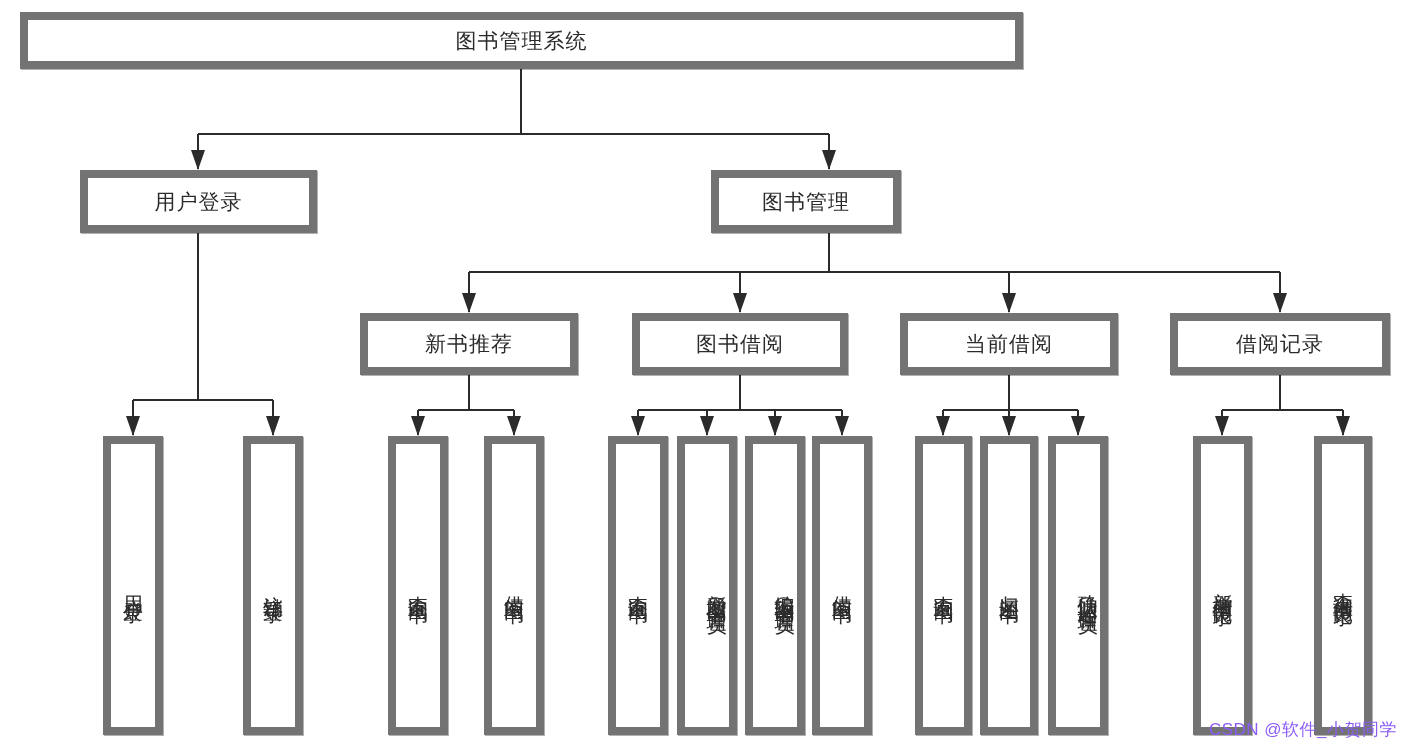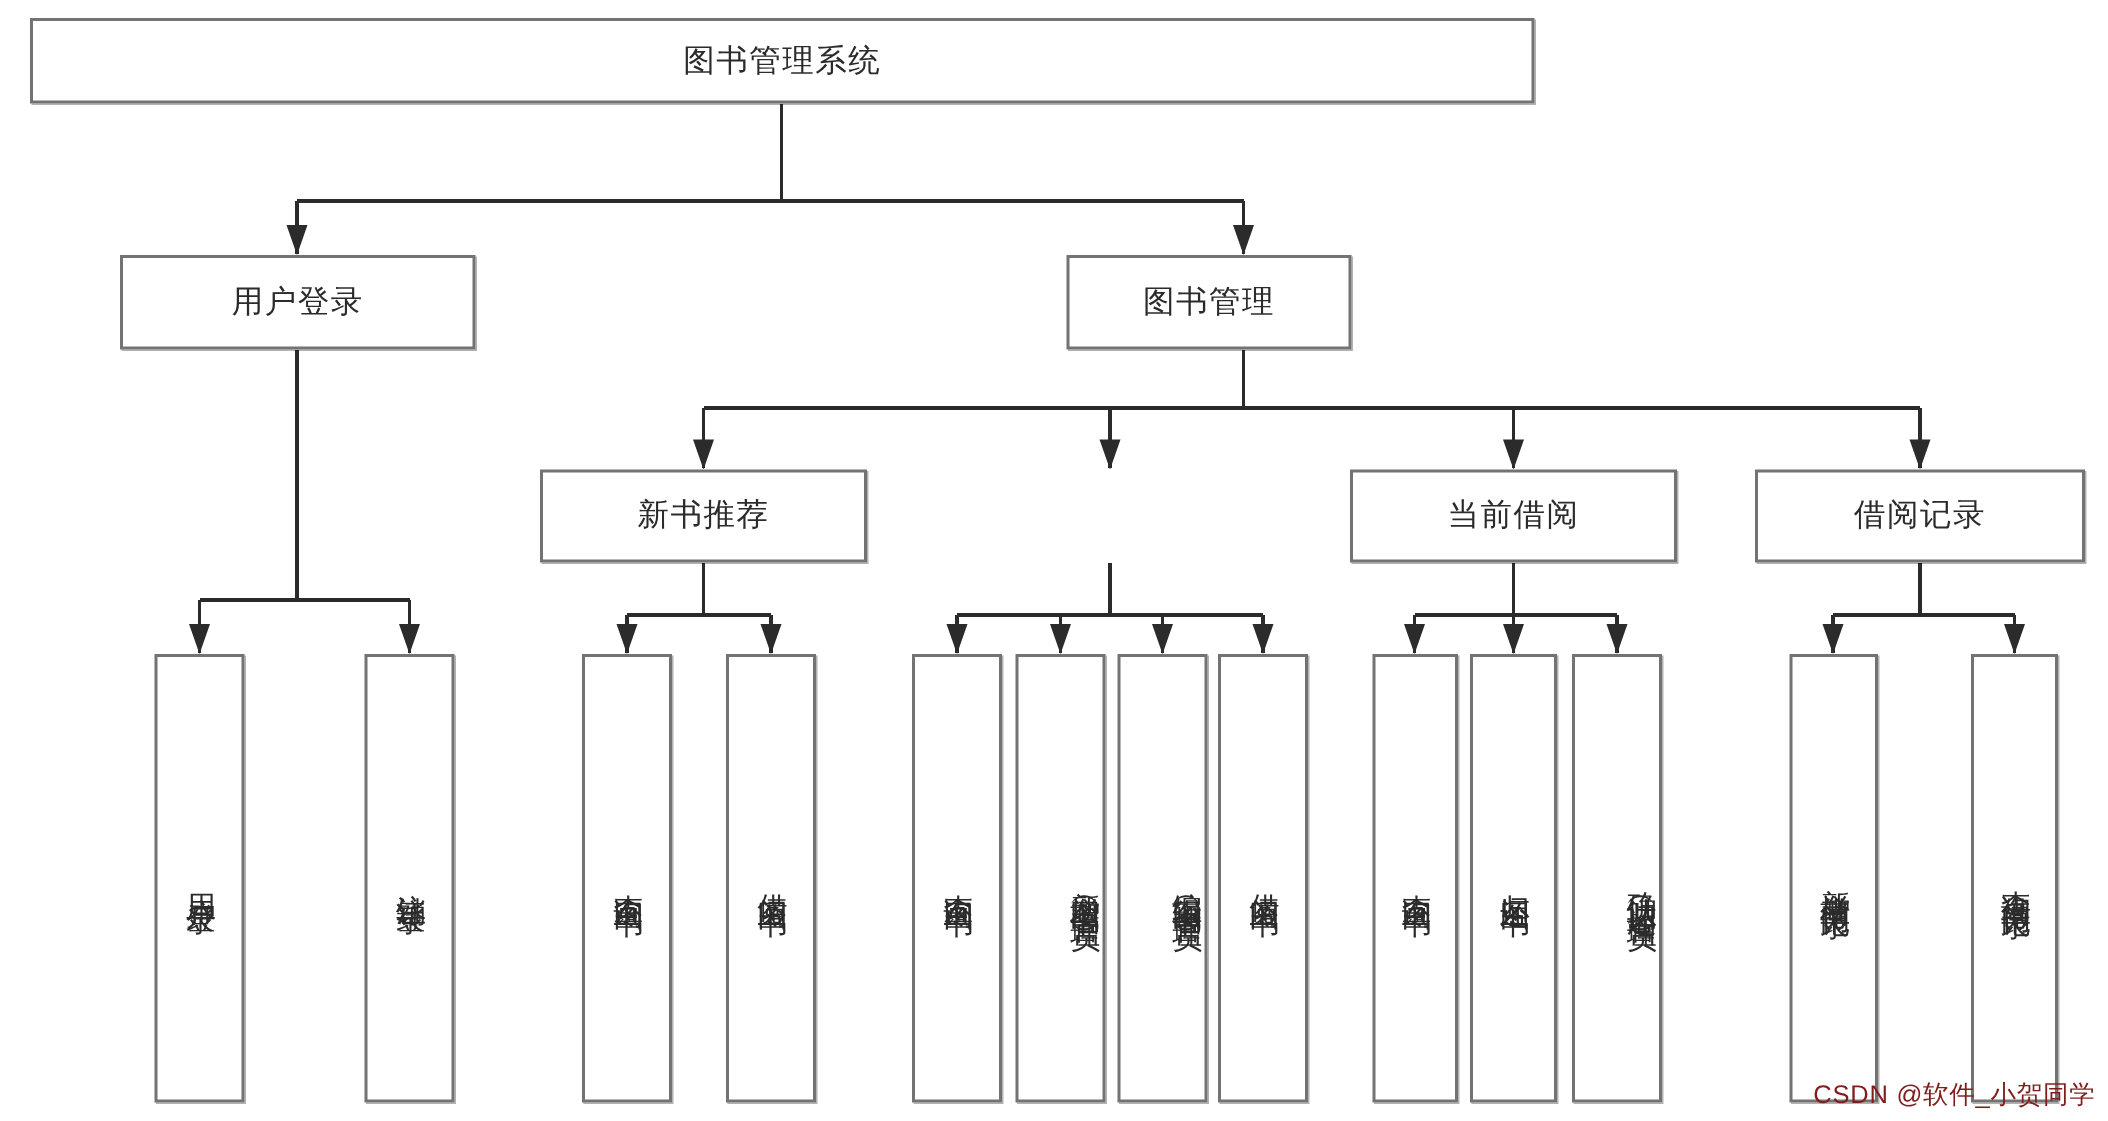--- a/index.html
+++ b/index.html
@@ -22,21 +22,21 @@
     left: 0;
     top: 0;
     width: 1405px;
     height: 747px;
     pointer-events: none;
   }
   .node {
     position: absolute;
     box-sizing: border-box;
     background: #ffffff;
-    border: 2px solid #737373;
+    border: 8px solid #737373;
     box-shadow: 1px 1px 0 rgba(0,0,0,0.30);
     display: flex;
     align-items: center;
     justify-content: center;
     color: #2b2b2b;
   }
   .node.horiz {
     font-size: 21px;
     letter-spacing: 1px;
     line-height: 1.2;
@@ -57,21 +57,21 @@
   }
   .node-label {
     display: block;
     white-space: pre-wrap;
   }
   #watermark {
     position: absolute;
     right: 8px;
     bottom: 6px;
     font-size: 17px;
-    color: #7f1d1d;
+    color: #8b5cf6;
     letter-spacing: 0.5px;
     white-space: nowrap;
   }
 </style>
 </head>
 <body>
 
 <div id="canvas">
 
   <svg id="edges" viewBox="0 0 1405 747" width="1405" height="747">
@@ -136,20 +136,23 @@
   <div class="node horiz" style="left:80px; top:170px; width:237px; height:63px;">
     <span class="node-label">用户登录</span>
   </div>
   <div class="node horiz" style="left:711px; top:170px; width:190px; height:63px;">
     <span class="node-label">图书管理</span>
   </div>
 
   <div class="node horiz" style="left:360px; top:313px; width:218px; height:62px;">
     <span class="node-label">新书推荐</span>
   </div>
+  <div class="node horiz" style="left:632px; top:313px; width:216px; height:62px;">
+    <span class="node-label">图书借阅</span>
+  </div>
   <div class="node horiz" style="left:1170px; top:313px; width:220px; height:62px;">
     <span class="node-label">借阅记录</span>
   </div>
   <div class="node horiz" style="left:900px; top:313px; width:218px; height:62px;">
     <span class="node-label">当前借阅</span>
   </div>
 
   <div class="node vert center-v" style="left:103px; top:436px; width:60px; height:299px;">
     <span class="node-label">用户登录</span>
   </div>

